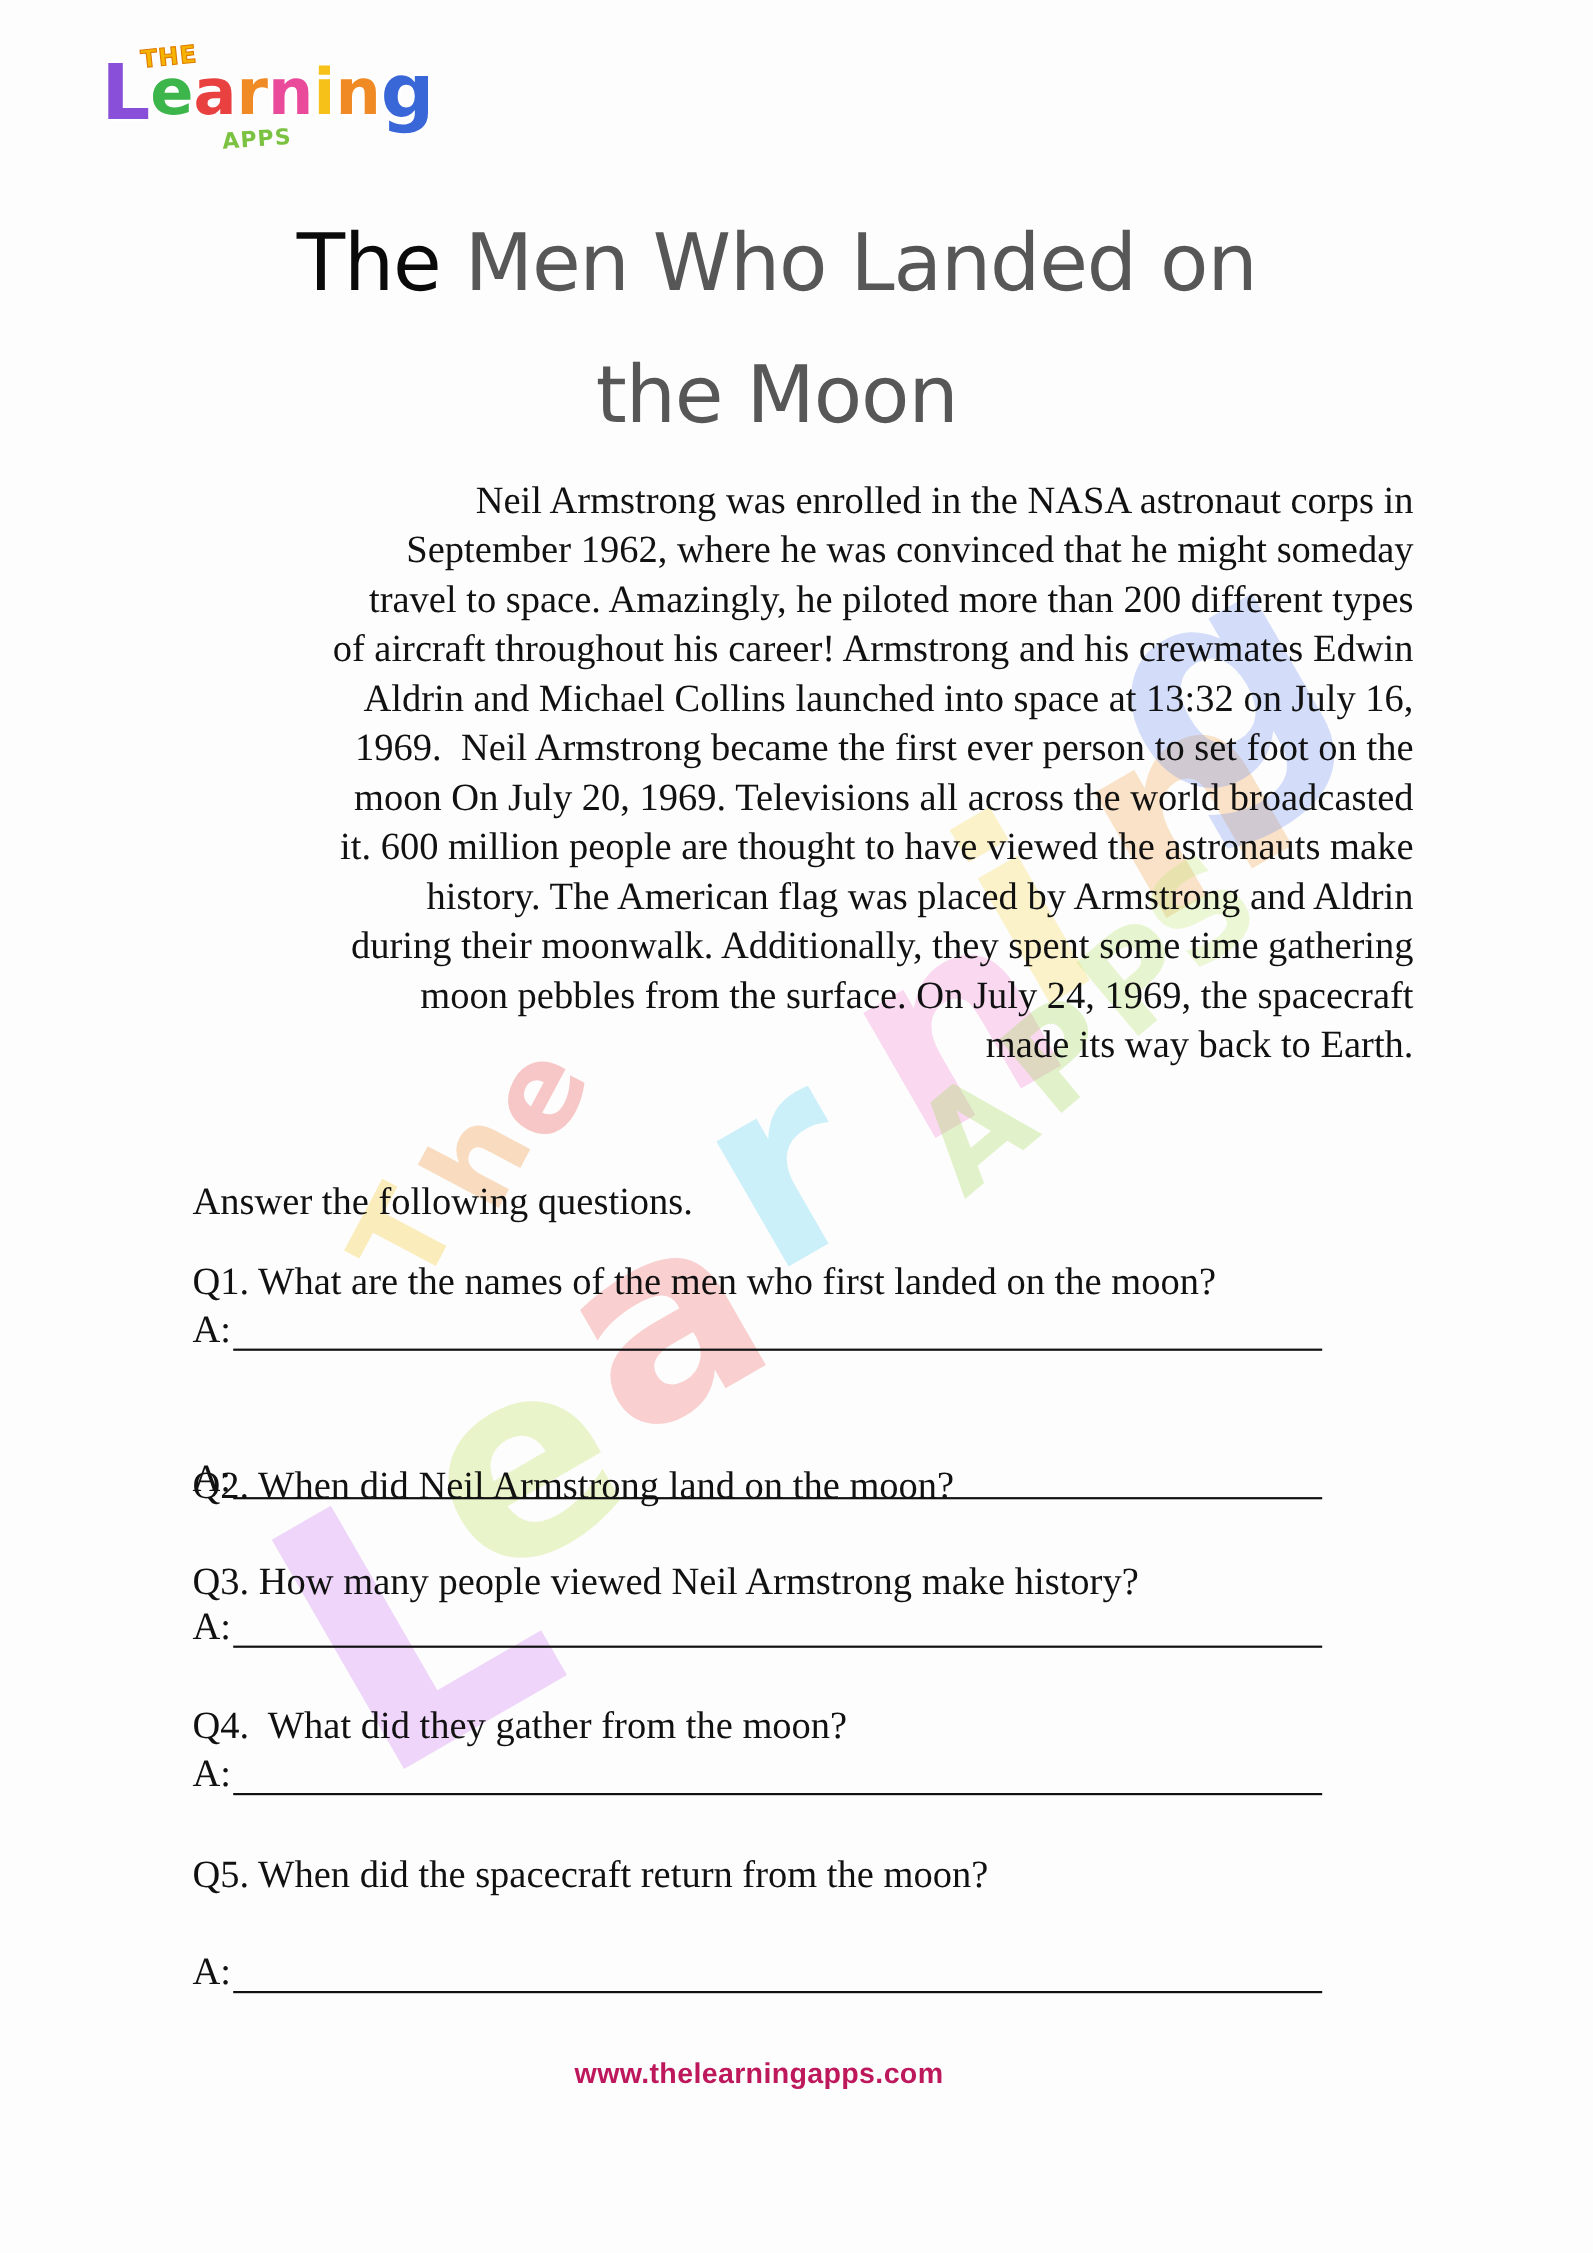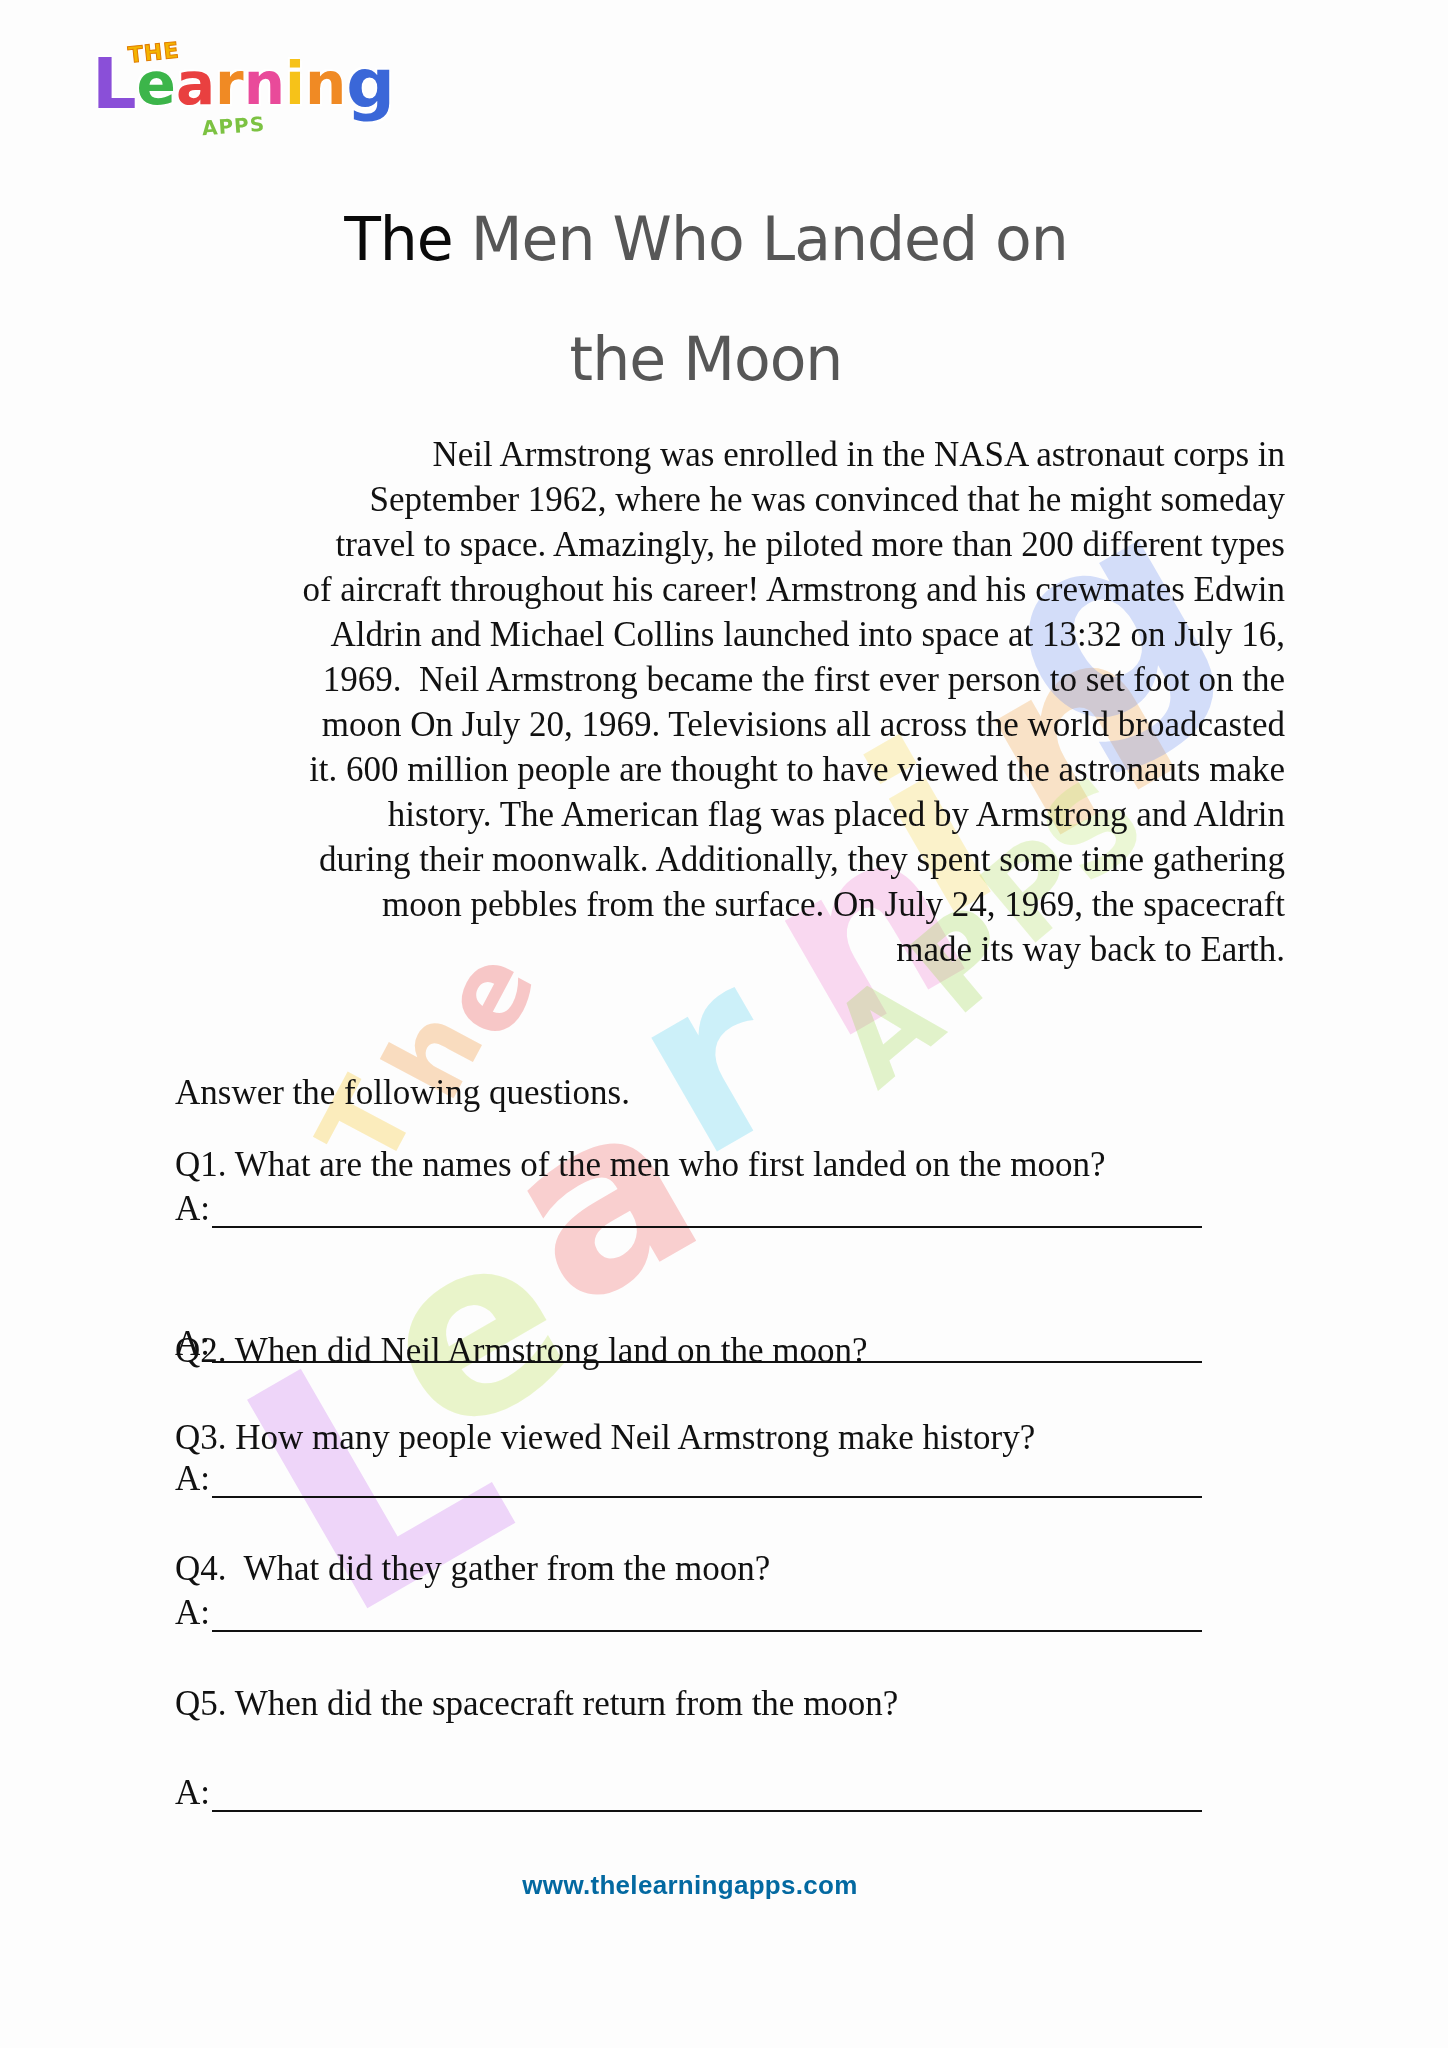--- a/index.html
+++ b/index.html
@@ -12,40 +12,40 @@
   .abs { position: absolute; }
 
   
   .logo { left: 92px; top: 40px; width: 250px; height: 105px; }
   .logo .the { position: absolute; left: 36px; top: 0px; font: bold 22px "DejaVu Sans", sans-serif; color: #f4b400; transform: rotate(-6deg); letter-spacing: 1px; -webkit-text-stroke: 1px #e07b00; }
   .logo .word { position: absolute; left: 0; top: 14px; display: flex; align-items: flex-end; }
   .logo .word span { font: bold 58px "DejaVu Sans", sans-serif; line-height: 60px; display: inline-block; text-shadow: 0 0 0 #fff, 2px 2px 0 #fff, -2px -2px 0 #fff; }
   .logo .apps { position: absolute; left: 110px; top: 74px; font: bold 20px "DejaVu Sans", sans-serif; color: #7cc242; letter-spacing: 1px; transform: rotate(-4deg); }
 
   
-  .title { left: 0; width: 1412px; text-align: center; font-family: "DejaVu Sans", sans-serif; font-size: 60px; line-height: 100px; color: #575757; letter-spacing: -1px; }
+  .title { left: 0; width: 1412px; text-align: center; font-family: "DejaVu Sans", sans-serif; font-size: 72px; line-height: 100px; color: #575757; letter-spacing: -1px; }
   .title .dark { color: #0a0a0a; }
   .title.l1 { top: 189px; }
   .title.l2 { top: 309px; }
 
   
   .wm { pointer-events: none; }
   .wm span { position: absolute; font-family: "DejaVu Sans", sans-serif; font-weight: bold; opacity: 0.28; }
 
   
   .para { left: 175px; top: 432px; width: 1110px; font-size: 35px; line-height: 45px; white-space: nowrap; text-align: right; }
   .para div { height: 45px; }
 
   .instr { left: 175px; top: 1050px; font-size: 35px; line-height: 45px; white-space: nowrap; margin-top: 20px; }
 
   .q { left: 175px; font-size: 35px; line-height: 45px; white-space: nowrap; }
   .ans { left: 175px; font-size: 35px; line-height: 45px; white-space: nowrap; display: flex; align-items: flex-end; }
   .ans .line { display: inline-block; width: 990px; border-bottom: 2px solid #111; height: 32px; margin-left: 2px; margin-bottom: 3px; }
 
-  .footer { left: 0; width: 1380px; top: 1870px; text-align: center; font: bold 26px "Liberation Sans", sans-serif; color: #0369a1; letter-spacing: 0.3px; }
+  .footer { left: 0; width: 1380px; top: 1870px; text-align: center; font: bold 26px "Liberation Sans", sans-serif; color: #be185d; letter-spacing: 0.3px; }
 </style>
 </head>
 <body>
 
 <div class="abs wm" style="left:0;top:0;width:1448px;height:2048px;">
   <span style="left:330px;top:1060px;font-size:110px;color:#f6c219;transform:rotate(-62deg);">T</span>
   <span style="left:395px;top:990px;font-size:110px;color:#f08a24;transform:rotate(-62deg);">h</span>
   <span style="left:450px;top:930px;font-size:110px;color:#e94040;transform:rotate(-62deg);">e</span>
   <span style="left:270px;top:1280px;font-size:330px;color:#c86ff0;transform:rotate(-30deg);">L</span>
   <span style="left:390px;top:1190px;font-size:240px;color:#b7e04a;transform:rotate(-30deg);">e</span>

